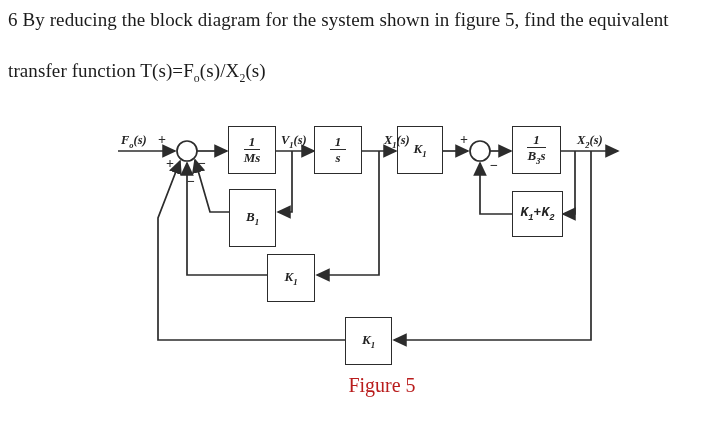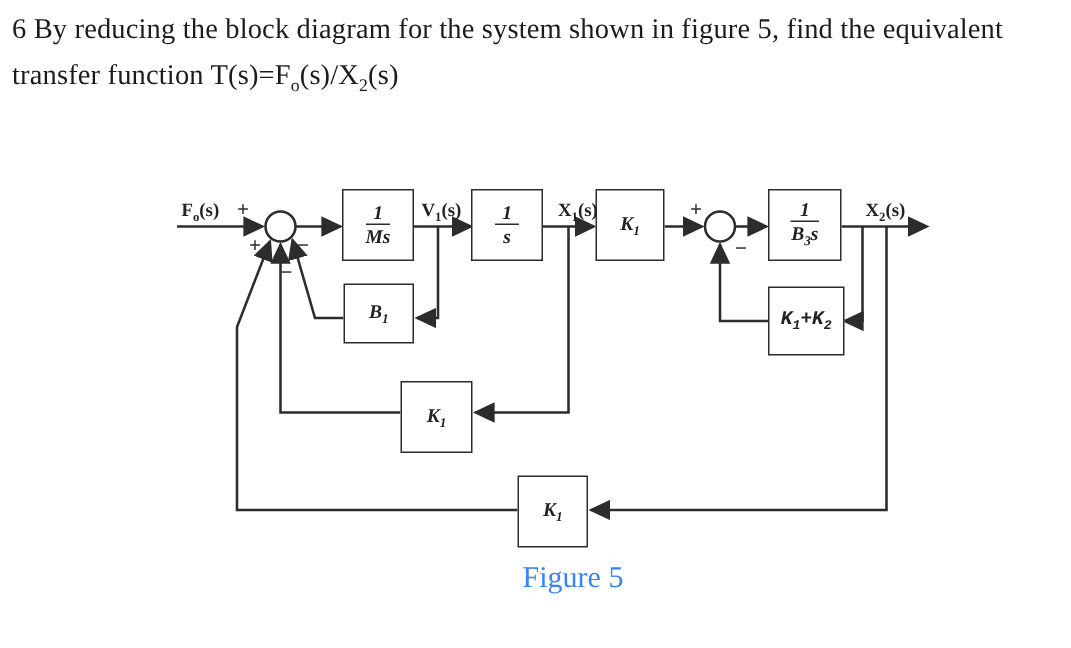--- a/index.html
+++ b/index.html
@@ -15,34 +15,34 @@
     position:absolute; box-sizing:border-box;
     border:1.7px solid #2c2c2c; background:#fff;
     display:flex; align-items:center; justify-content:center;
     font-style:italic; font-weight:bold; font-size:13px; color:#222;
   }
   .block sub { font-size:0.68em; font-style:italic; }
   .frac { text-align:center; line-height:1.08; }
   .frac .num { display:block; border-bottom:1.2px solid #2c2c2c; padding:0 5px 0px; }
   .frac .den { display:block; padding-top:1px; }
   .siglabel {
-    position:absolute; font-weight:bold;
+    position:absolute; font-style:italic; font-weight:bold;
     font-size:12.5px; color:#222; white-space:nowrap;
   }
   .siglabel sub { font-size:0.68em; }
-  .caption { position:absolute; font-size:20px; color:#3b82f6; text-align:center; }
+  .caption { position:absolute; font-size:20px; color:#b91c1c; text-align:center; }
   svg text.sign {
     font-family:"Liberation Serif", serif; font-size:14px; font-weight:bold; fill:#2a2a2a;
   }
 </style>
 </head>
 <body>
 
 <div class="ptext" style="left:8px; top:9px;">6 By reducing the block diagram for the system shown in figure 5, find the equivalent</div>
-<div class="ptext" style="left:8px; top:40px;">
+<div class="ptext" style="left:8px; top:60px;">
   <span>transfer function T(s)=F</span><sub>o</sub><span>(s)/X</span><sub>2</sub><span>(s)</span>
 </div>
 
 <svg id="diagram-svg" width="714" height="432" viewBox="0 0 714 432">
   <defs>
     <marker id="ah" markerWidth="9" markerHeight="8" refX="7.5" refY="4" orient="auto">
       <path d="M0,0 L8.5,4 L0,8 z" fill="#2c2c2c"></path>
     </marker>
   </defs>
 
@@ -93,21 +93,21 @@
   <span><span>K</span><sub>1</sub></span>
 </div>
 
 <div class="block" style="left:512px; top:126px; width:49px; height:48px;">
   <span class="frac">
       <span class="num">1</span>
       <span class="den"><span>B</span><sub>3</sub><span>s</span></span>
     </span>
 </div>
 
-<div class="block" style="left:229px; top:189px; width:47px; height:40px;">
+<div class="block" style="left:229px; top:189px; width:47px; height:58px;">
   <span><span>B</span><sub>1</sub></span>
 </div>
 
 <div class="block" style="left:512px; top:191px; width:51px; height:46px;font-family:Liberation Mono, monospace;">
   <span><span>K</span><sub>1</sub><span>+</span><span>K</span><sub>2</sub></span>
 </div>
 
 <div class="block" style="left:267px; top:254px; width:48px; height:48px;">
   <span><span>K</span><sub>1</sub></span>
 </div>
@@ -115,20 +115,20 @@
 <div class="block" style="left:345px; top:317px; width:47px; height:48px;">
   <span><span>K</span><sub>1</sub></span>
 </div>
 
 <div class="siglabel" style="left:121px; top:133px;">
   <span>F</span><sub>o</sub><span>(s)</span>
 </div>
 <div class="siglabel" style="left:281px; top:133px;text-align:right;">
   <span>V</span><sub>1</sub><span>(s)</span>
 </div>
-<div class="siglabel" style="left:372px; top:133px;">
+<div class="siglabel" style="left:384px; top:133px;">
   <span>X</span><sub>1</sub><span>(s)</span>
 </div>
 <div class="siglabel" style="left:577px; top:133px;">
   <span>X</span><sub>2</sub><span>(s)</span>
 </div>
 
 <div class="caption" style="left:302px; top:374px; width:160px;">Figure 5</div>
 
 </body></html>

